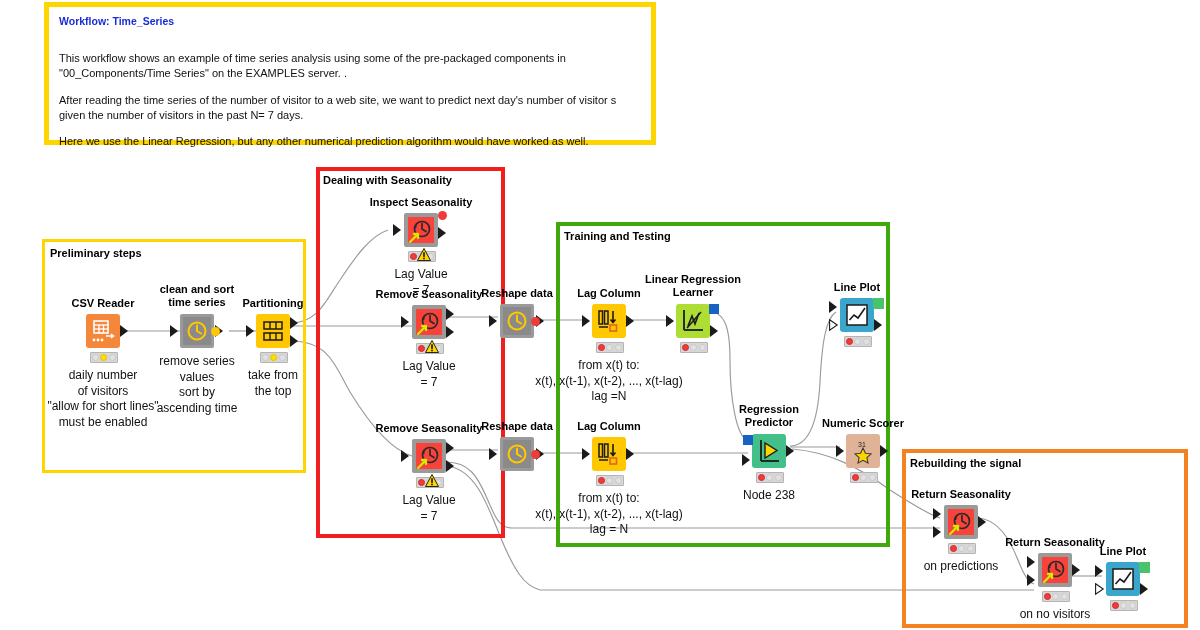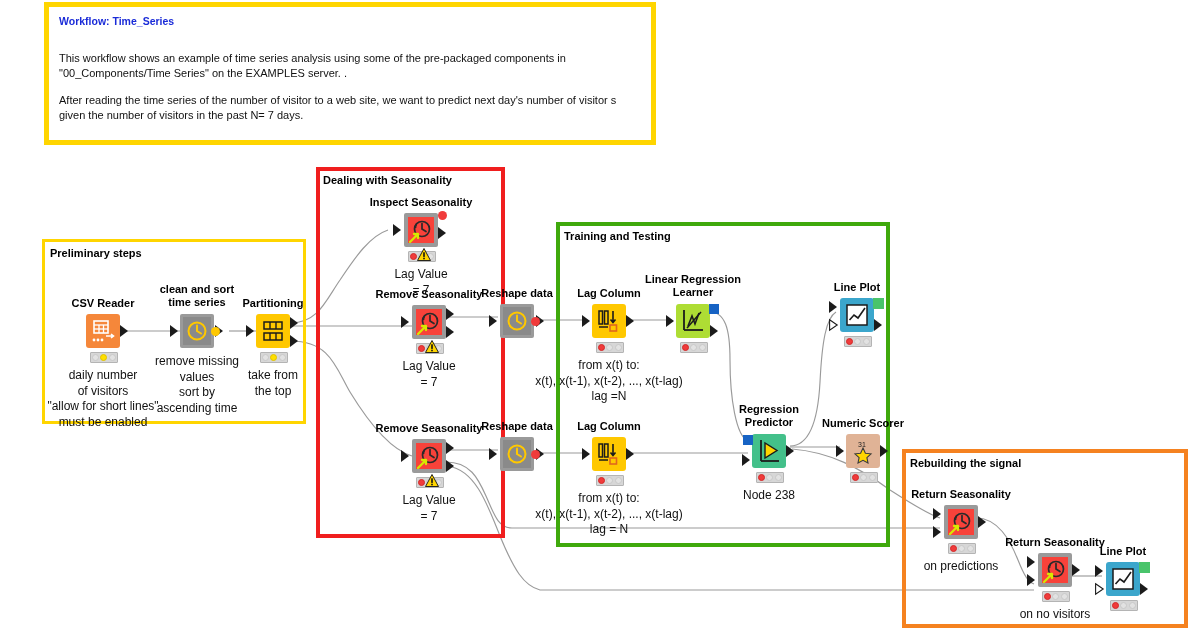--- a/index.html
+++ b/index.html
@@ -88,24 +88,25 @@
 
       <path d="M1070,576 L1102,576"></path>
     </g>
   </svg>
 
   <div id="note">
     <div class="inner">
       <div class="nt-title">Workflow: Time_Series</div>
       <p>This workflow shows an example of time series analysis using some of the pre-packaged      components  in "00_Components/Time Series"  on the EXAMPLES server. .</p>
       <p>After reading the time series of the number of visitor to a web site, we want to predict next day's number of visitor  s given the number of visitors in the past N= 7 days.</p>
-    </div>
-  </div>
-
-  <div class="groupbox" style="left:42px;top:239px;width:264px;height:185px;border:3px solid #FFD500;padding-left:8px;">
+      <p>Here we use the Linear Regression, but any other numerical prediction algorithm would have worked as well.</p>
+    </div>
+  </div>
+
+  <div class="groupbox" style="left:42px;top:239px;width:264px;height:234px;border:3px solid #FFD500;padding-left:8px;">
     <div class="gtitle" style="left:5px;top:5px;">Preliminary steps</div>
   </div>
 
   <div class="groupbox" style="left:316px;top:167px;width:189px;height:371px;border:4px solid #F01E1E;">
     <div class="gtitle" style="left:3px;top:3px;">Dealing with Seasonality</div>
   </div>
 
   <div class="groupbox" style="left:556px;top:222px;width:334px;height:325px;border:4px solid #3FA90C;padding-left:30px;">
     <div class="gtitle" style="left:4px;top:4px;">Training and Testing</div>
   </div>
@@ -149,21 +150,21 @@
       <svg width="34" height="34" viewBox="0 0 34 34">
         <rect x="0" y="0" width="34" height="34" rx="2" fill="#9a9a9a"></rect>
         <rect x="3" y="3" width="28" height="28" fill="#8A8A8A"></rect>
         <circle cx="17" cy="17" r="8.5" fill="none" stroke="#FFC800" stroke-width="2"></circle>
         <path d="M17,11.5 L17,17 L21,19.5" stroke="#FFC800" stroke-width="2" fill="none" stroke-linecap="round"></path>
       </svg>
     </div>
     <div class="pin" style="left:4px;top:11px;"></div>
     <div class="pin" style="left:49px;top:11px;"></div>
     <div class="psq" style="left:45px;top:13px;width:9px;height:9px;border-radius:50%;background:#FFC800;"></div>
-    <div class="nsub" style="top:40px;">remove missing
+    <div class="nsub" style="top:40px;">remove series
 values
 sort by
 ascending time</div>
   </div>
 
   <div class="node" style="left:242px;top:314px;">
     <div class="nlabel" style="top:-17px;">Partitioning</div>
     <div class="nbody">
       <svg width="34" height="34" viewBox="0 0 34 34">
         <rect x="0" y="0" width="34" height="34" rx="3" fill="#FFC800"></rect>

